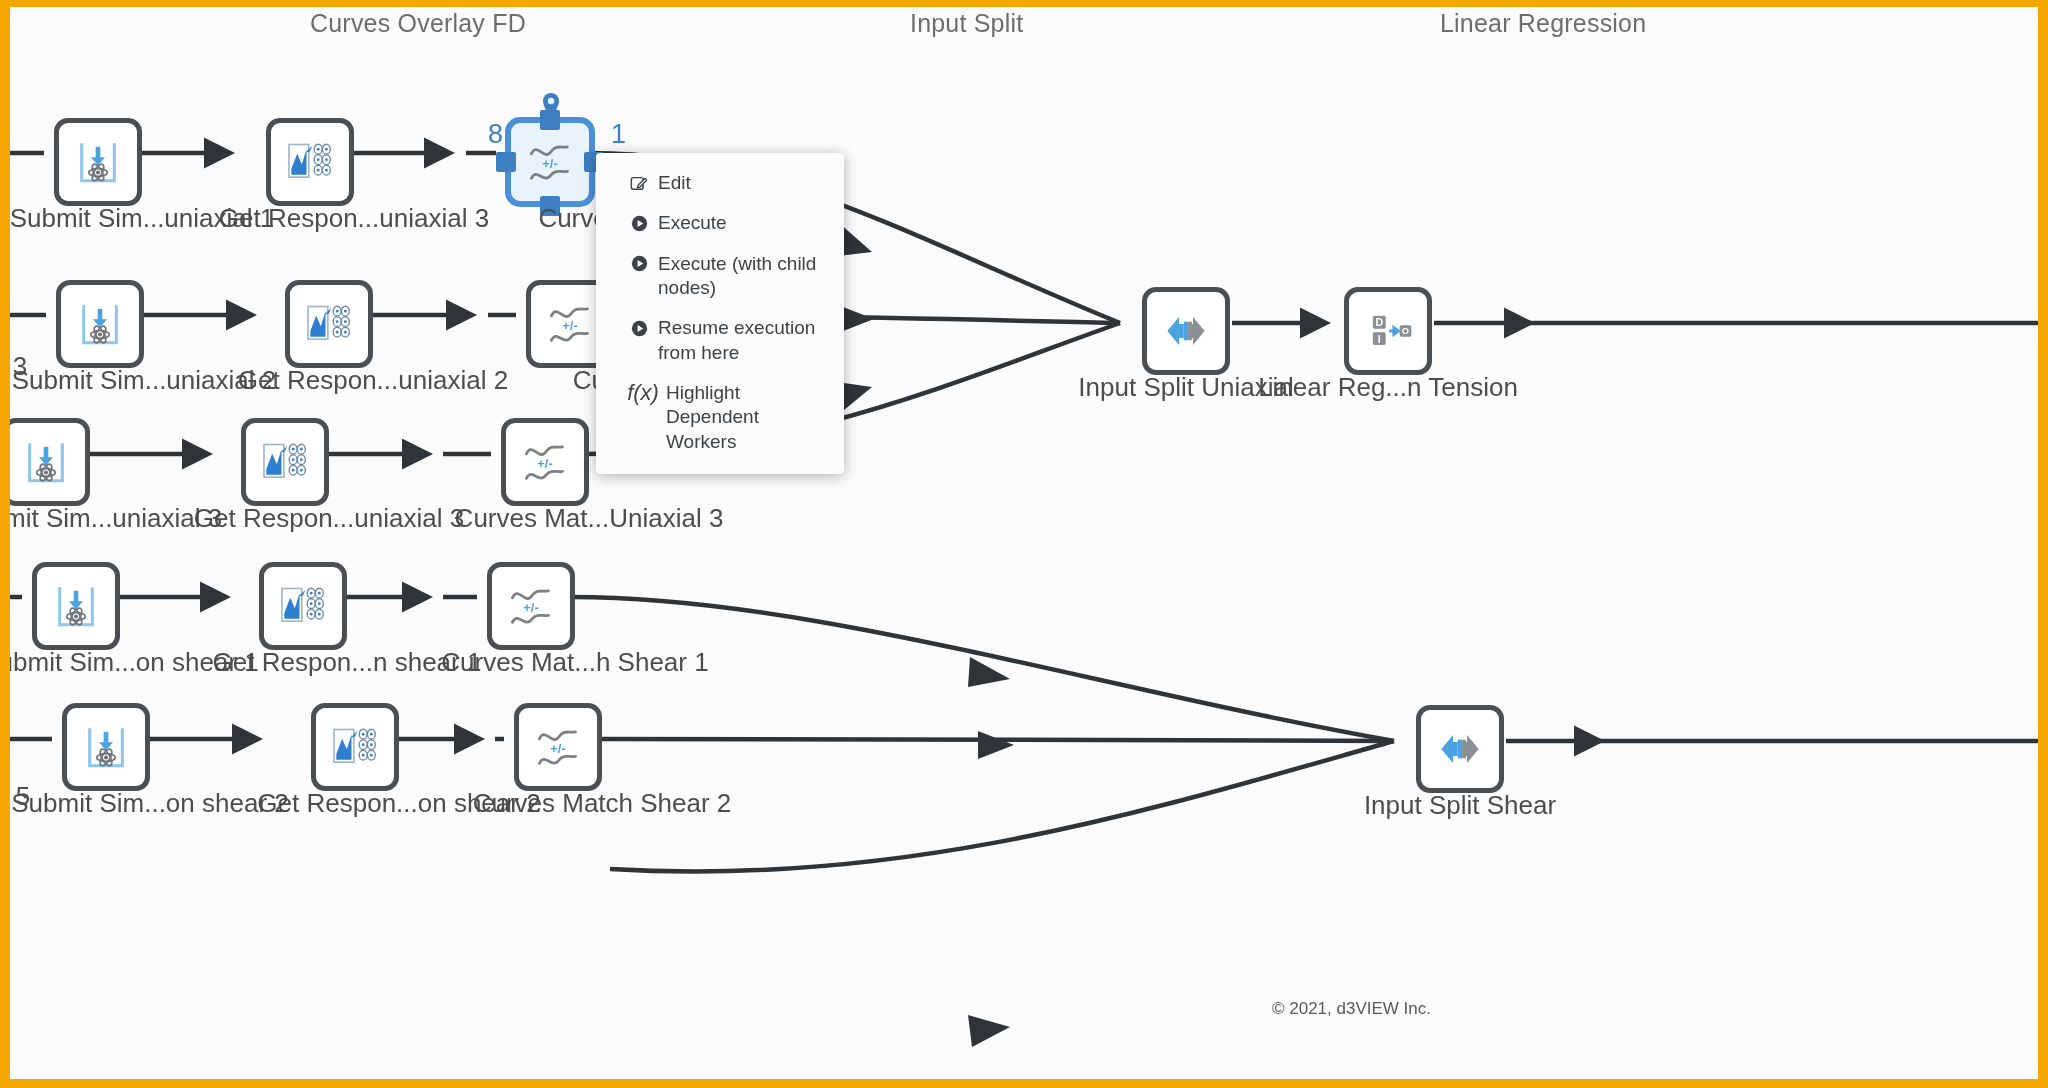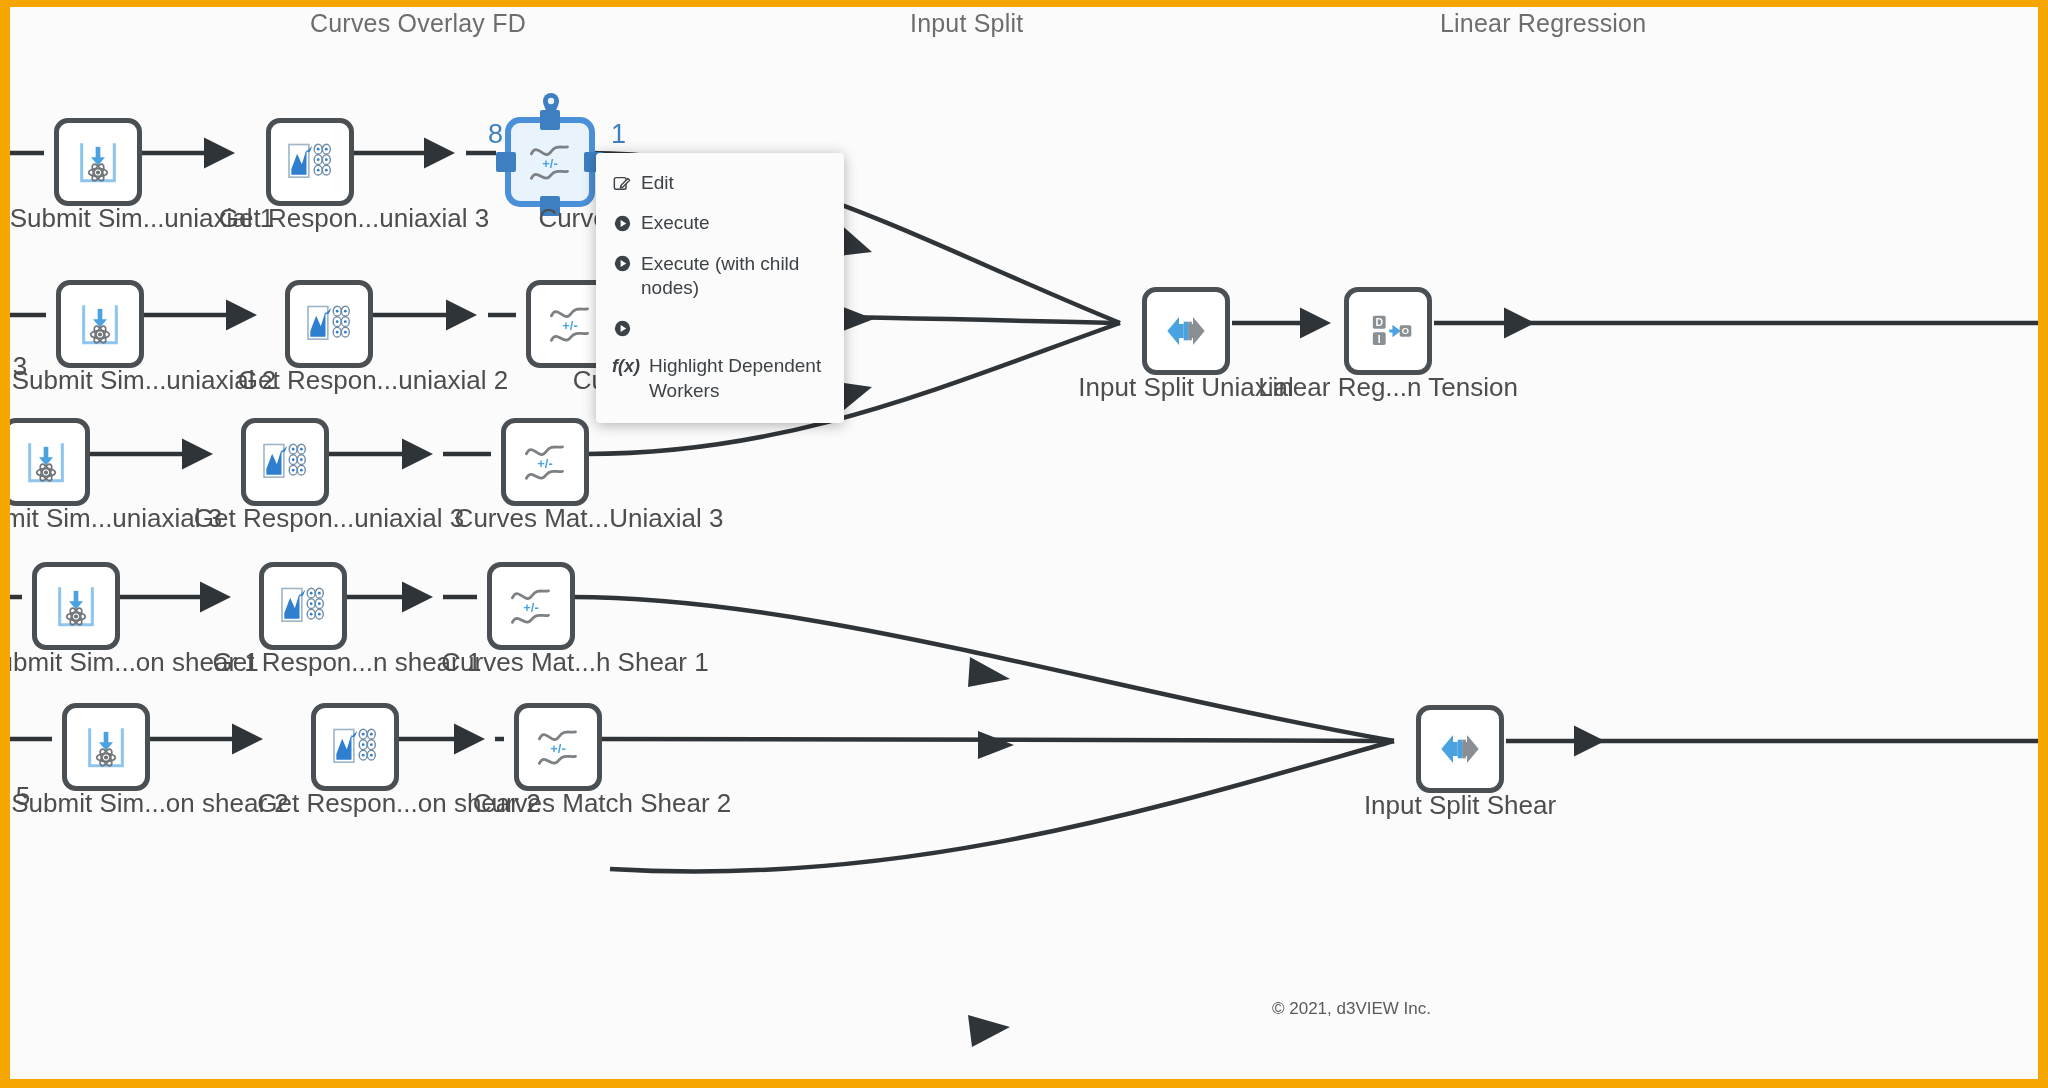--- a/index.html
+++ b/index.html
@@ -81,21 +81,21 @@
     color: #3e7fc1;
   }
   
   #context-menu {
     position: absolute;
     left: 586px; top: 146px;
     width: 248px;
     background: #fbfbfb;
     border-radius: 4px;
     box-shadow: 0 2px 14px rgba(0,0,0,.30);
-    padding: 10px 0 12px 0;
+    padding: 10px 0 12px 17px;
     z-index: 50;
   }
   .menu-item {
     display: flex;
     align-items: flex-start;
     gap: 9px;
     padding: 8px 14px 8px 16px;
     font-size: 19px;
     color: #3d4246;
     line-height: 1.28;
@@ -104,23 +104,22 @@
   .menu-item .mi-icon {
     flex: 0 0 auto;
     width: 20px; height: 20px;
     margin-top: 2px;
     display: flex; align-items: center; justify-content: center;
     color: #3d4246;
   }
   .menu-item .mi-icon.fx {
     width: 28px;
     font-style: italic;
-    font-size: 18px;
+    font-size: 22px;
     white-space: nowrap;
-    font-weight: bold;
   }
   .menu-item .mi-label { flex: 1 1 auto; }
   
   #copyright {
     position: absolute;
     left: 1262px; top: 992px;
     font-size: 17px;
     color: #5a5a5a;
     white-space: nowrap;
   }
@@ -509,20 +508,21 @@
         <span class="mi-label">Execute (with child nodes)</span>
       </div>
 
       <div class="menu-item">
         <span class="mi-icon">
           <svg viewBox="0 0 20 20" width="17" height="17">
             <circle cx="10" cy="10" r="9" fill="#3d4246"></circle>
             <path d="M7.8 5.8 L14.4 10 L7.8 14.2 z" fill="#ffffff"></path>
           </svg>
         </span>
+        <span class="mi-label">Resume execution from here</span>
       </div>
 
 
       <div class="menu-item">
         <span class="mi-icon fx">f(x)</span>
         <span class="mi-label">Highlight Dependent Workers</span>
       </div>
     </div>
 
     <div id="copyright">© 2021, d3VIEW Inc.</div>

